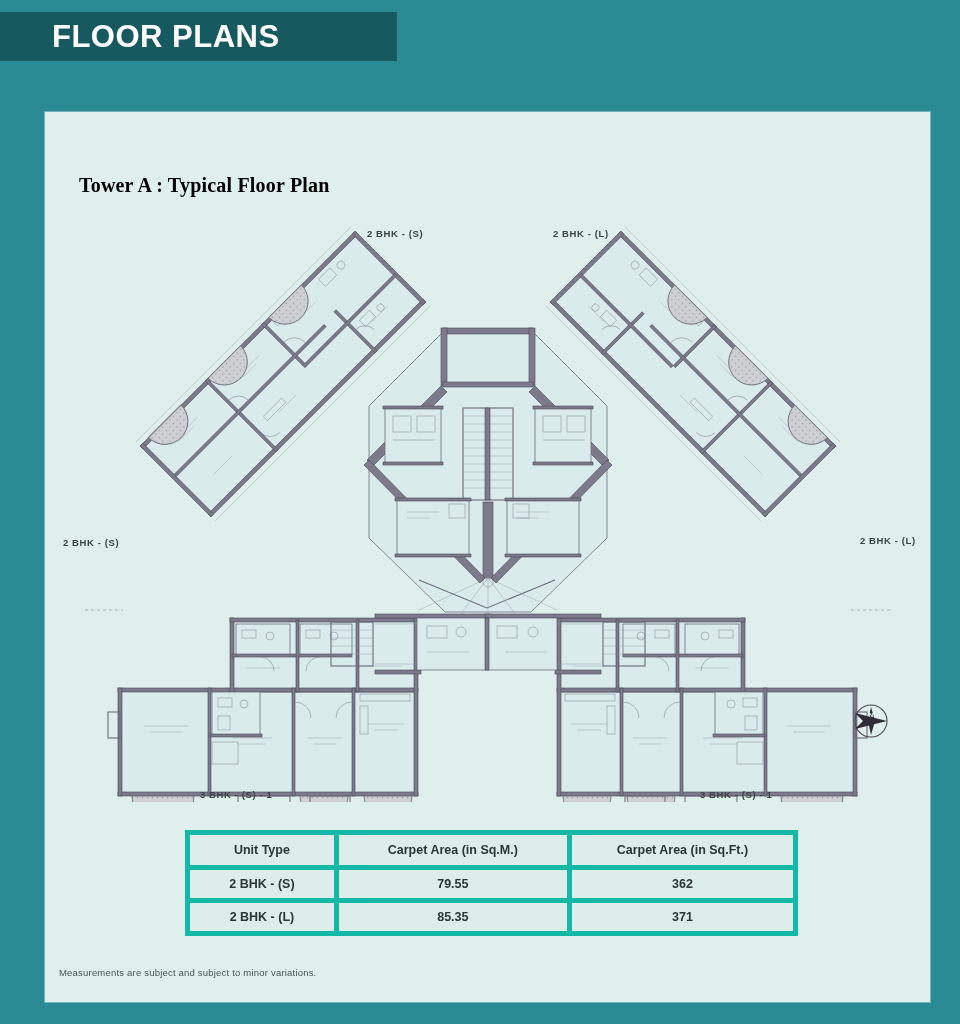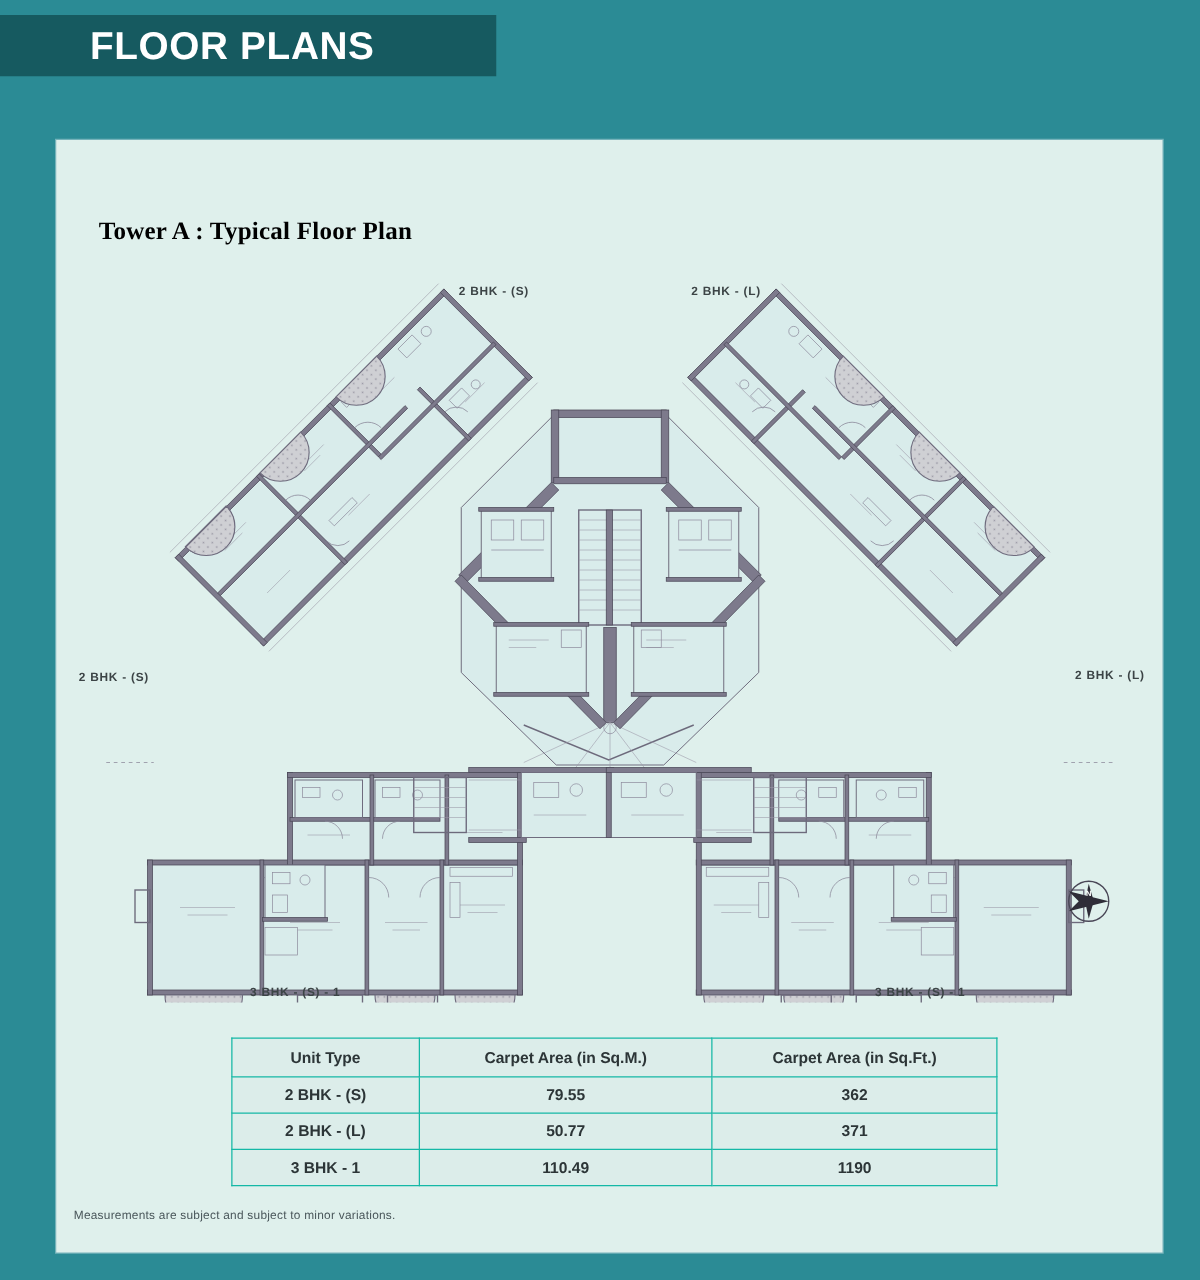--- a/index.html
+++ b/index.html
@@ -16,21 +16,21 @@
   
   .header-bar {
     position: absolute;
     left: 0;
     top: 12px;
     width: 397px;
     height: 49px;
     background: #165a60;
     display: flex;
     align-items: center;
-    padding-left: 72px;
+    padding-left: 52px;
   }
   .header-title {
     color: #ffffff;
     font-size: 31px;
     font-weight: bold;
     letter-spacing: 0.5px;
     font-family: "Liberation Sans", sans-serif;
   }
 
   
@@ -94,21 +94,21 @@
   
   .area-table {
     position: absolute;
     left: 140px;
     top: 718px;
     width: 613px;
     border-collapse: collapse;
     background: #dcebe7;
   }
   .area-table th, .area-table td {
-    border: 1px solid #14b8a6;
+    border: 5px solid #14b8a6;
     font-size: 12.5px;
     font-weight: bold;
     color: #2c3537;
     padding: 7px 4px;
     text-align: center;
     background: #dcedea;
   }
   .area-table th { font-size: 12.5px; padding: 8px 4px; }
   .area-table td.unit-col, .area-table th.unit-col { width: 150px; }
   .area-table td.sqm-col,  .area-table th.sqm-col  { width: 235px; }
@@ -529,26 +529,21 @@
       </tr>
     </thead>
     <tbody>
       <tr>
         <td class="unit-col">2 BHK - (S)</td>
         <td class="sqm-col">79.55</td>
         <td class="sqft-col">362</td>
       </tr>
       <tr>
         <td class="unit-col">2 BHK - (L)</td>
-        <td class="sqm-col">50.77</td>
+        <td class="sqm-col">85.35</td>
         <td class="sqft-col">371</td>
-      </tr>
-      <tr>
-        <td class="unit-col">3 BHK - 1</td>
-        <td class="sqm-col">110.49</td>
-        <td class="sqft-col">1190</td>
       </tr>
     </tbody>
   </table>
 
   <div class="footnote">Measurements are subject and subject to minor variations.</div>
 
 </div>
 
 </body></html>

